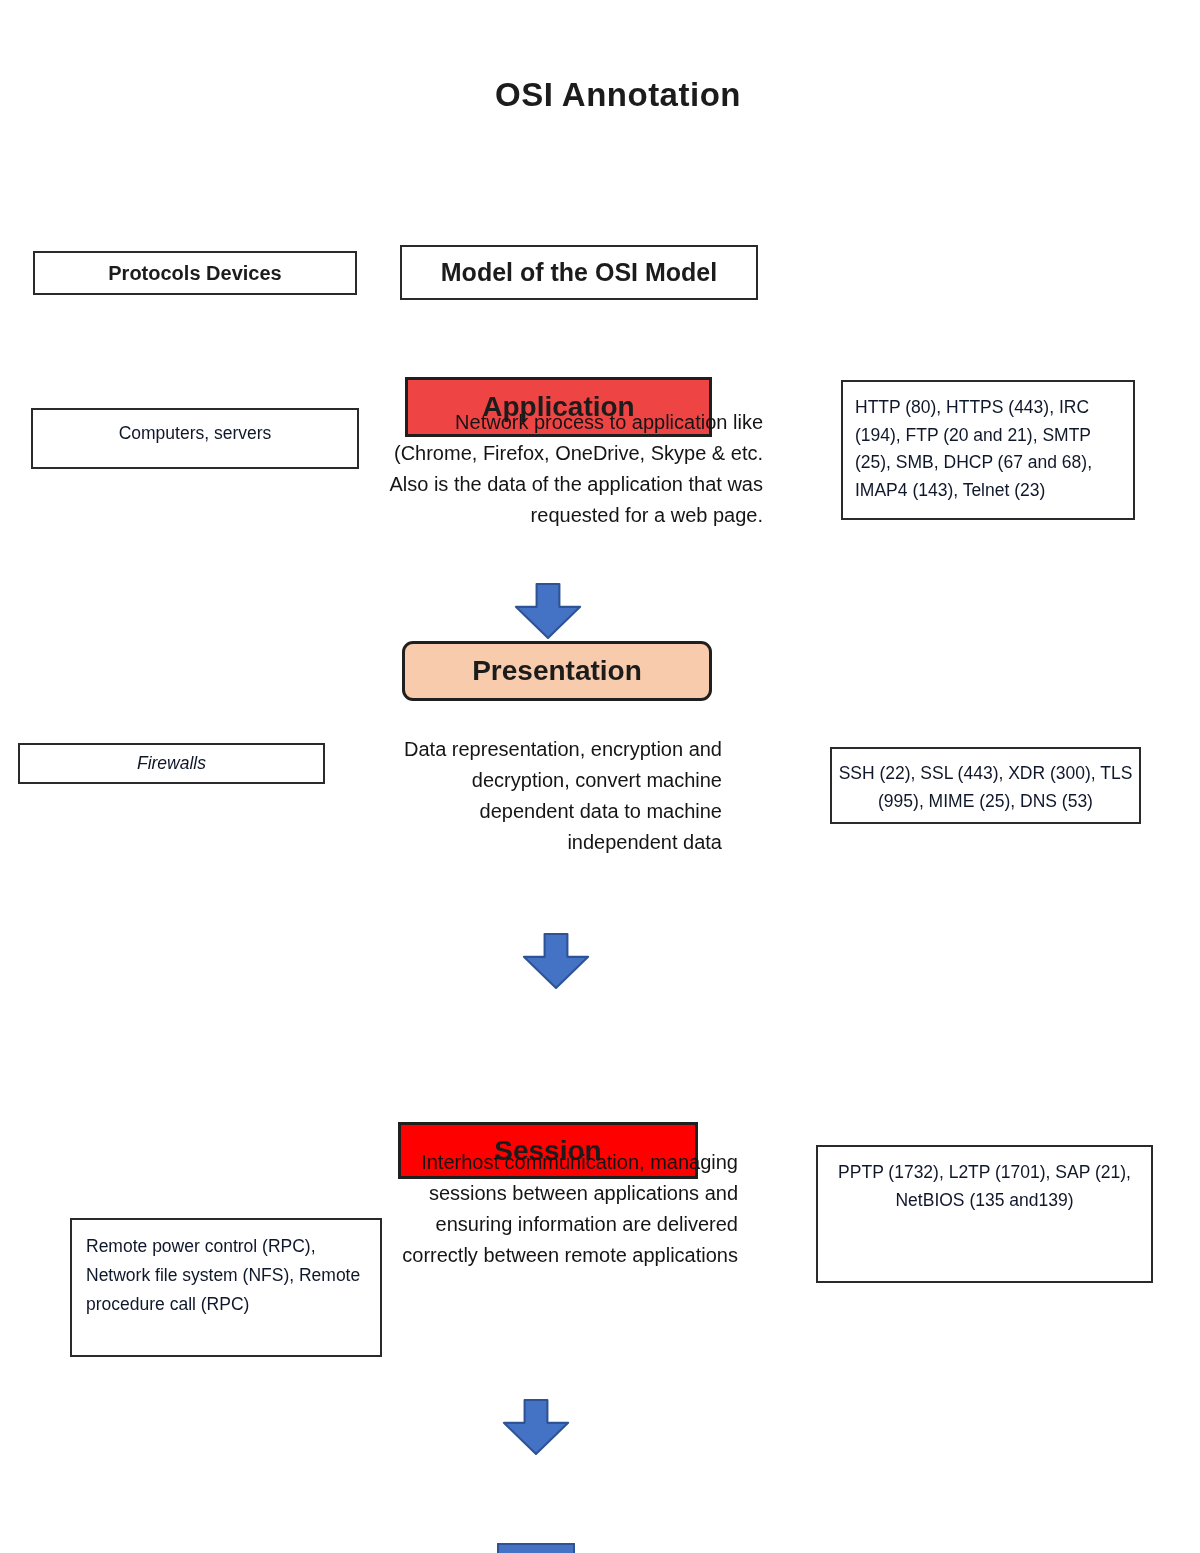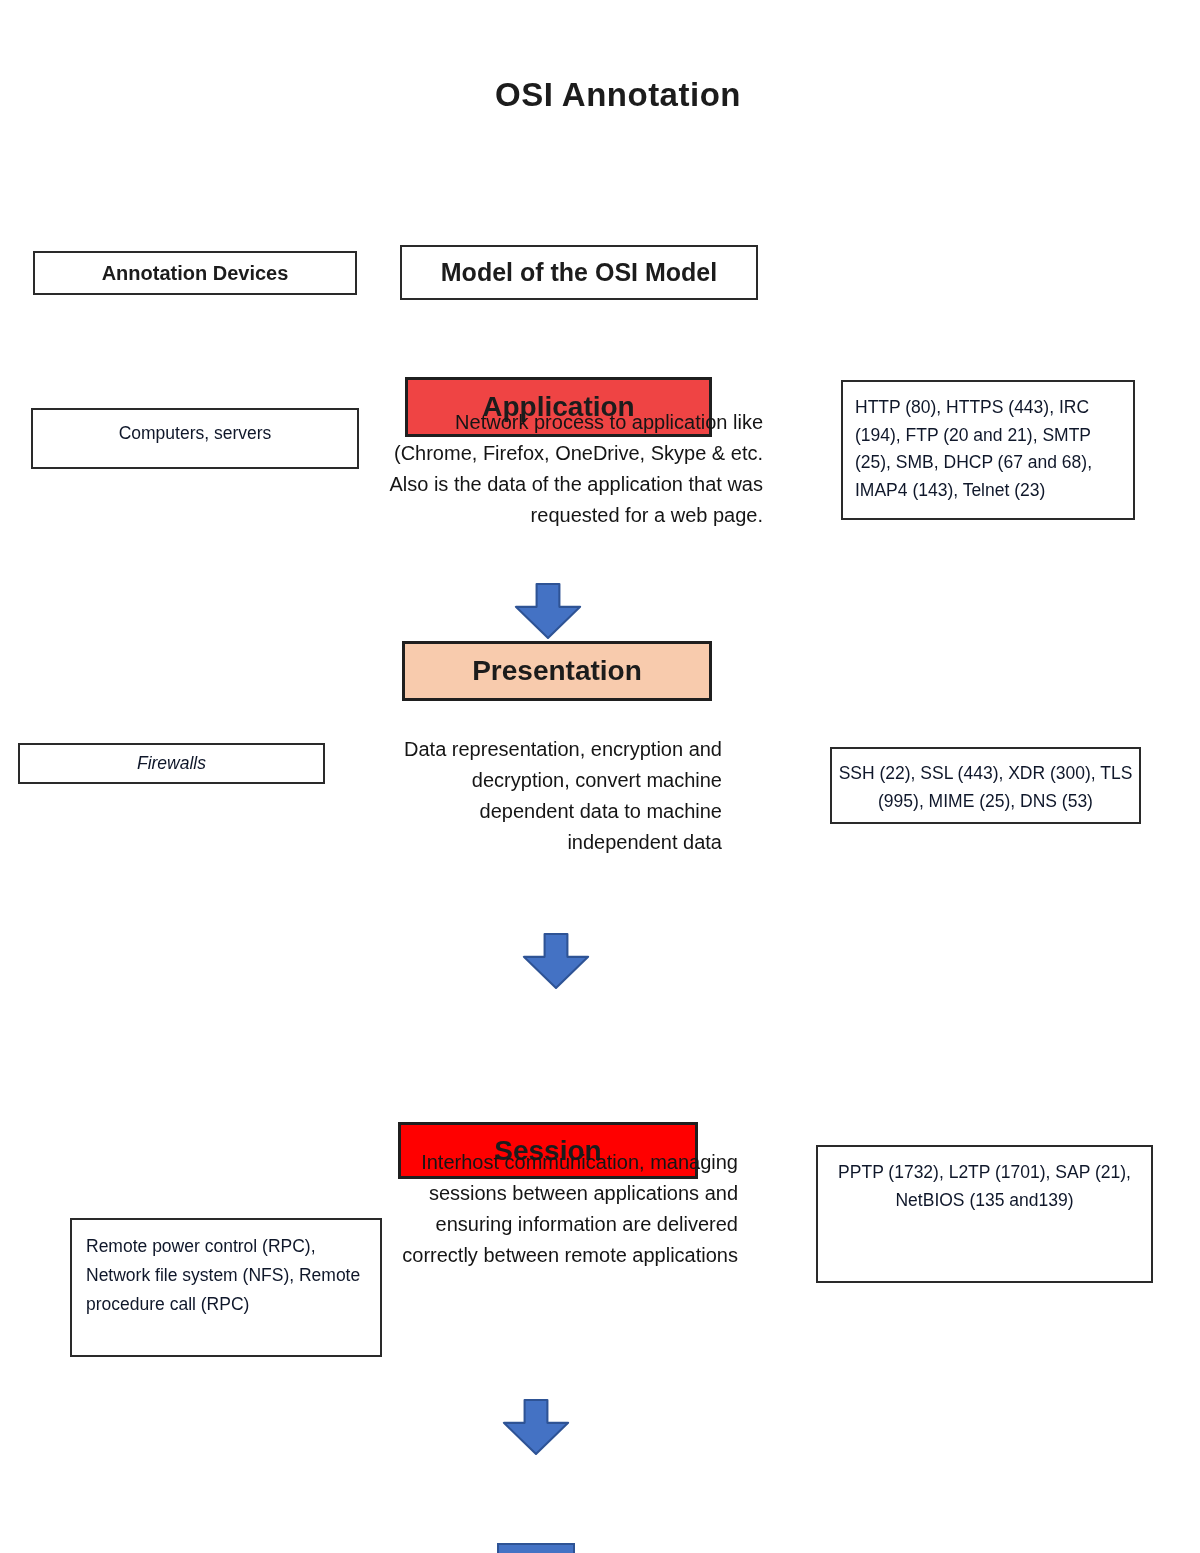--- a/index.html
+++ b/index.html
@@ -19,21 +19,21 @@
   .devices-header { left:33px;  top:251px; width:324px; height:44px; font-size:20px; }
   .layers-header  { left:400px; top:245px; width:358px; height:55px; font-size:25px; }
   .protocols-header{ left:820px; top:258px; width:330px; height:43px; font-size:21px; }
 
   .chip {
     position:absolute; box-sizing:border-box; border:3px solid #1f1f1f;
     display:flex; align-items:center; justify-content:center;
     font-weight:bold; font-size:28px; text-align:center;
   }
   .chip-app  { left:405px; top:333px;  width:307px; height:60px; }
-  .chip-pres { left:402px; top:641px;  width:310px; height:60px; }
+  .chip-pres { left:402px; top:641px;  width:310px; height:60px;border-radius:11px; }
   .chip-sess { left:398px; top:1077px; width:300px; height:57px; }
 
   .desc {
     position:absolute; text-align:right; font-size:20px; line-height:31px; color:#151515;
   }
   .desc-app  { left:373px; top:407px;  width:390px; }
   .desc-pres { left:392px; top:734px;  width:330px; }
   .desc-sess { left:372px; top:1147px; width:366px; }
 
   .sidebox {
@@ -60,21 +60,21 @@
   }
 </style>
 </head>
 <body>
 
 <div class="page">
 
   <div class="title">OSI Annotation</div>
 
   <div class="hbox devices-header">
-    <span>Annotation Devices</span>
+    <span>Protocols Devices</span>
   </div>
   <div class="hbox layers-header">
     <span>Model of the OSI Model</span>
   </div>
 
   <div class="chip chip-app" style="background:#ef4444;margin-top:44px;">
     <span>Application</span>
   </div>
   <div class="desc desc-app">Network process to application like (Chrome, Firefox, OneDrive, Skype &amp; etc. Also is the data of the application that was requested for a web page.</div>
   <div class="sidebox dev-app">

